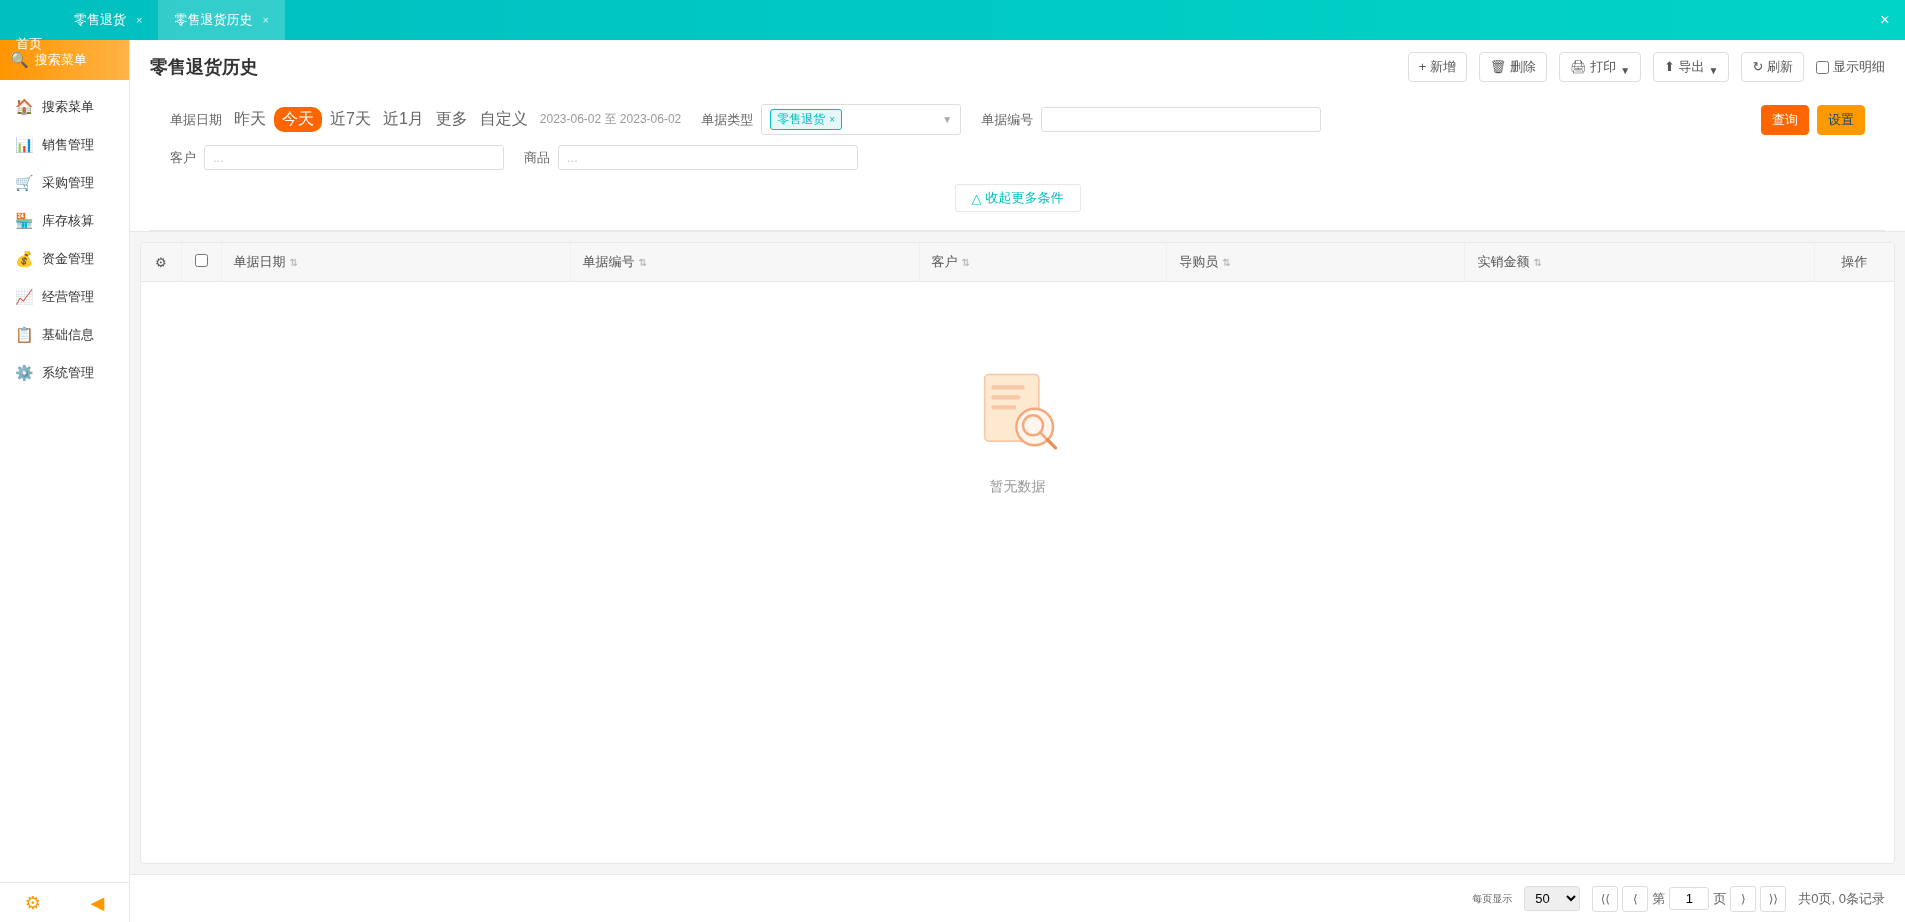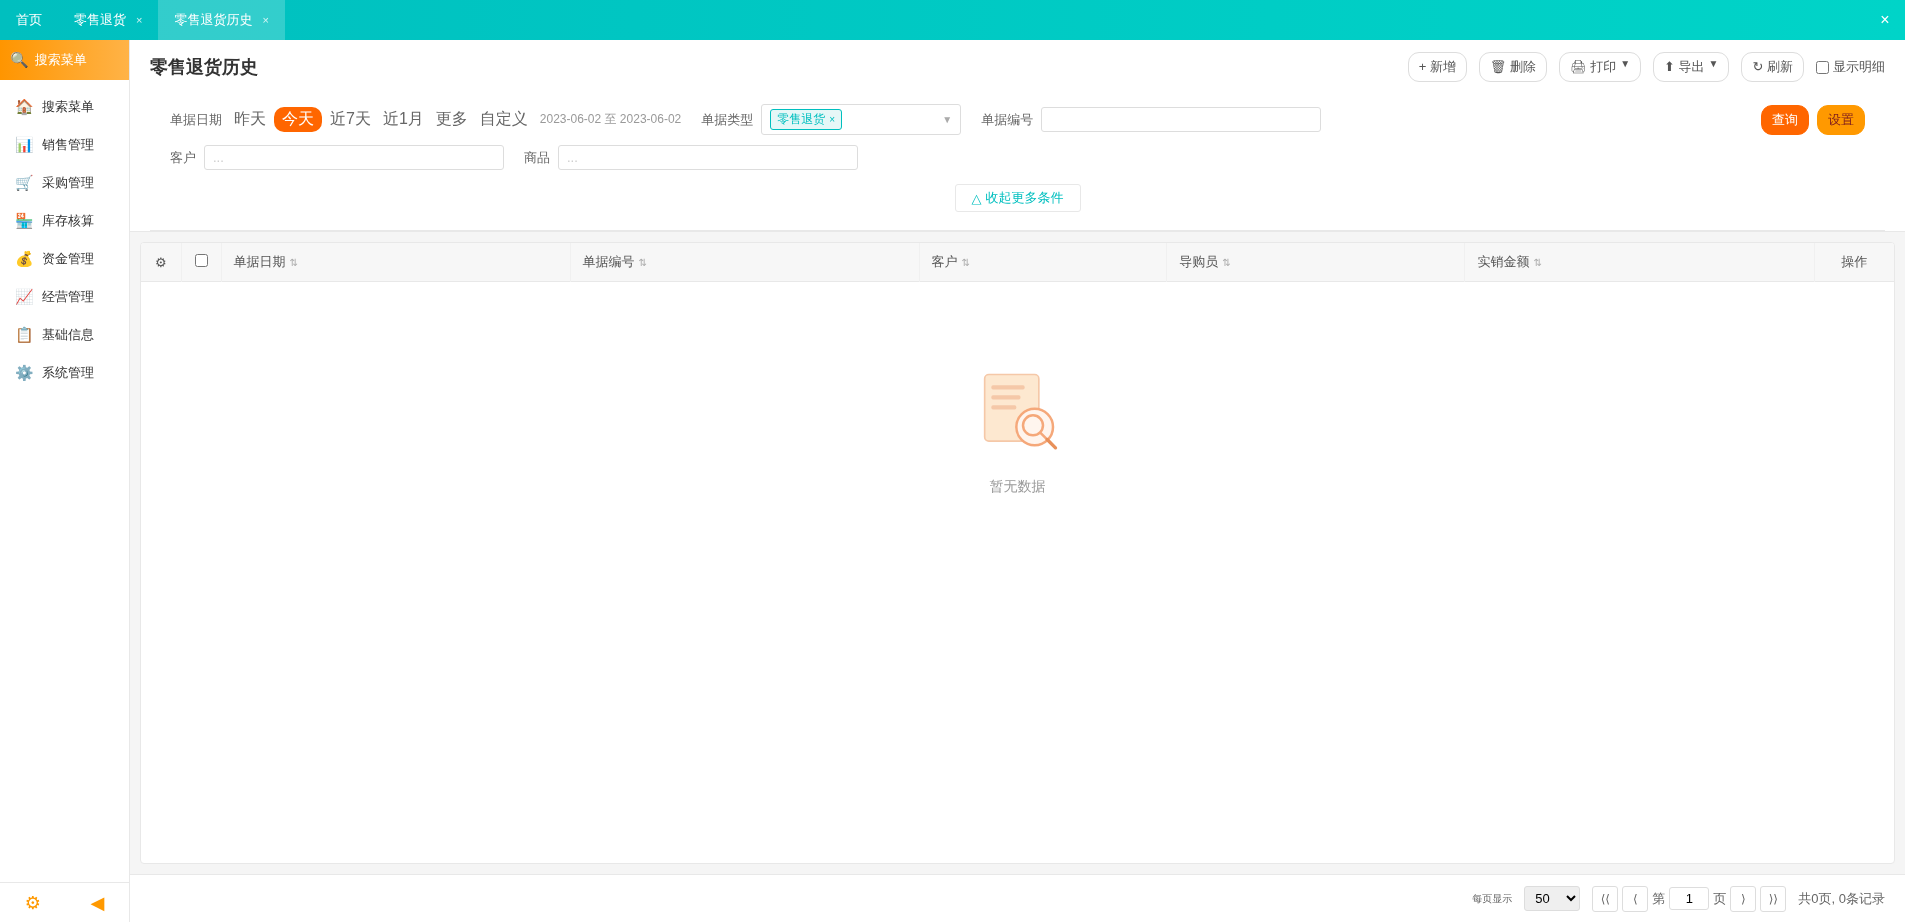--- a/index.html
+++ b/index.html
@@ -26,20 +26,21 @@
       padding: 0 16px;
       font-size: 13px;
       color: #fff;
       cursor: pointer;
       gap: 6px;
       height: 100%;
       position: relative;
     }
     .tab-item.home {
       background: transparent;
+      margin-top: 24px;
     }
     .tab-item.active {
       background: rgba(255,255,255,0.2);
     }
     .tab-item .tab-close {
       font-size: 11px;
       color: rgba(255,255,255,0.8);
       margin-left: 4px;
       cursor: pointer;
     }
@@ -143,38 +144,38 @@
       font-weight: bold;
       color: #333;
     }
     .toolbar {
       display: flex;
       align-items: center;
       gap: 12px;
     }
     .toolbar-btn {
       display: flex;
-      align-items: flex-start;
+      align-items: flex-end;
       gap: 4px;
       padding: 5px 10px;
       border: 1px solid #ddd;
-      border-radius: 11px;
+      border-radius: 4px;
       background: #fff;
       font-size: 13px;
       color: #555;
       cursor: pointer;
     }
     .toolbar-btn.primary {
       background: #ff6600;
       color: #fff;
       border-color: #ff6600;
     }
     .toolbar-btn.secondary {
       background: #ff9900;
-      color: #7f1d1d;
+      color: #0c4a6e;
       border-color: #ff9900;
     }
     .display-toggle {
       display: flex;
       align-items: center;
       gap: 4px;
       font-size: 13px;
       color: #555;
       cursor: pointer;
     }

